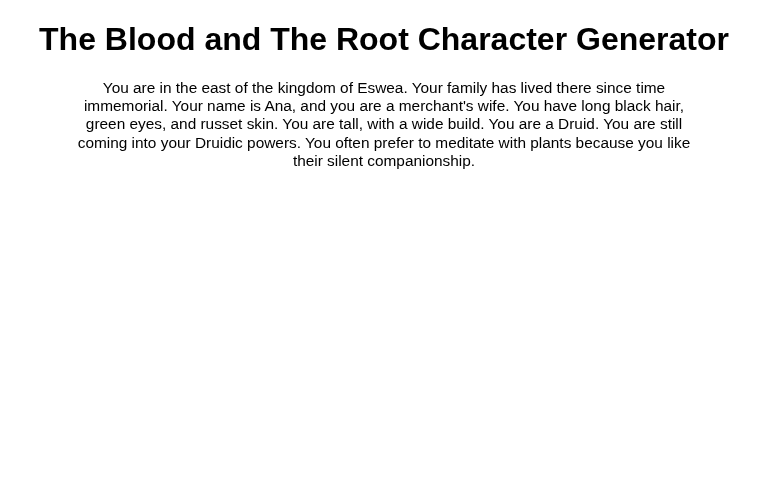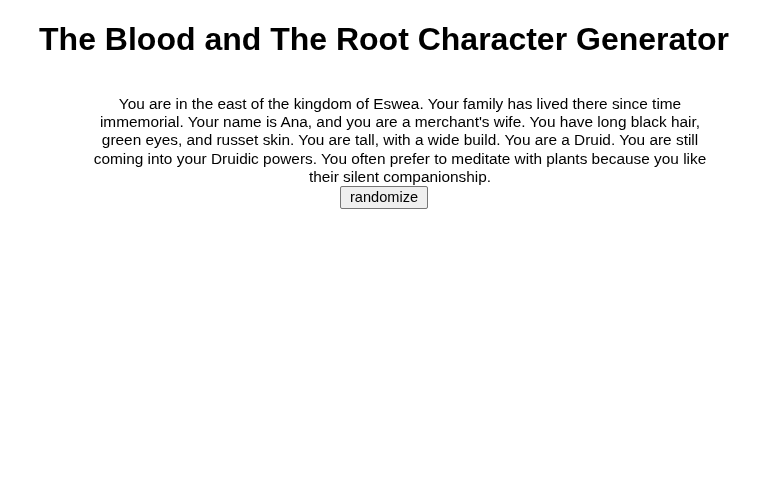--- a/index.html
+++ b/index.html
@@ -38,21 +38,21 @@
     font-size: 32px;
     line-height: 38px;
     font-weight: bold;
     letter-spacing: 0px;
     color: #000000;
     white-space: nowrap;
   }
 
   
   .description {
-    margin: 16px;
+    margin: 0;
     padding: 0;
     position: absolute;
     top: 79px;
     left: 64px;
     width: 640px;
     text-align: center;
     font-size: 15.4px;
     line-height: 18.2px;
     color: #000000;
   }
@@ -83,17 +83,14 @@
 </style>
 </head>
 <body>
 
 <div class="page">
 
   <h1 class="page-title">The Blood and The Root Character Generator</h1>
 
   <p class="description">You are in the east of the kingdom of Eswea. Your family has lived there since time immemorial. Your name is Ana, and you are a merchant's wife. You have long black hair, green eyes, and russet skin. You are tall, with a wide build. You are a Druid. You are still coming into your Druidic powers. You often prefer to meditate with plants because you like their silent companionship.</p>
 
-  <div class="button-row">
-    <button type="button" class="randomize-button">randomize</button>
-  </div>
 
 </div>
 
 </body></html>

